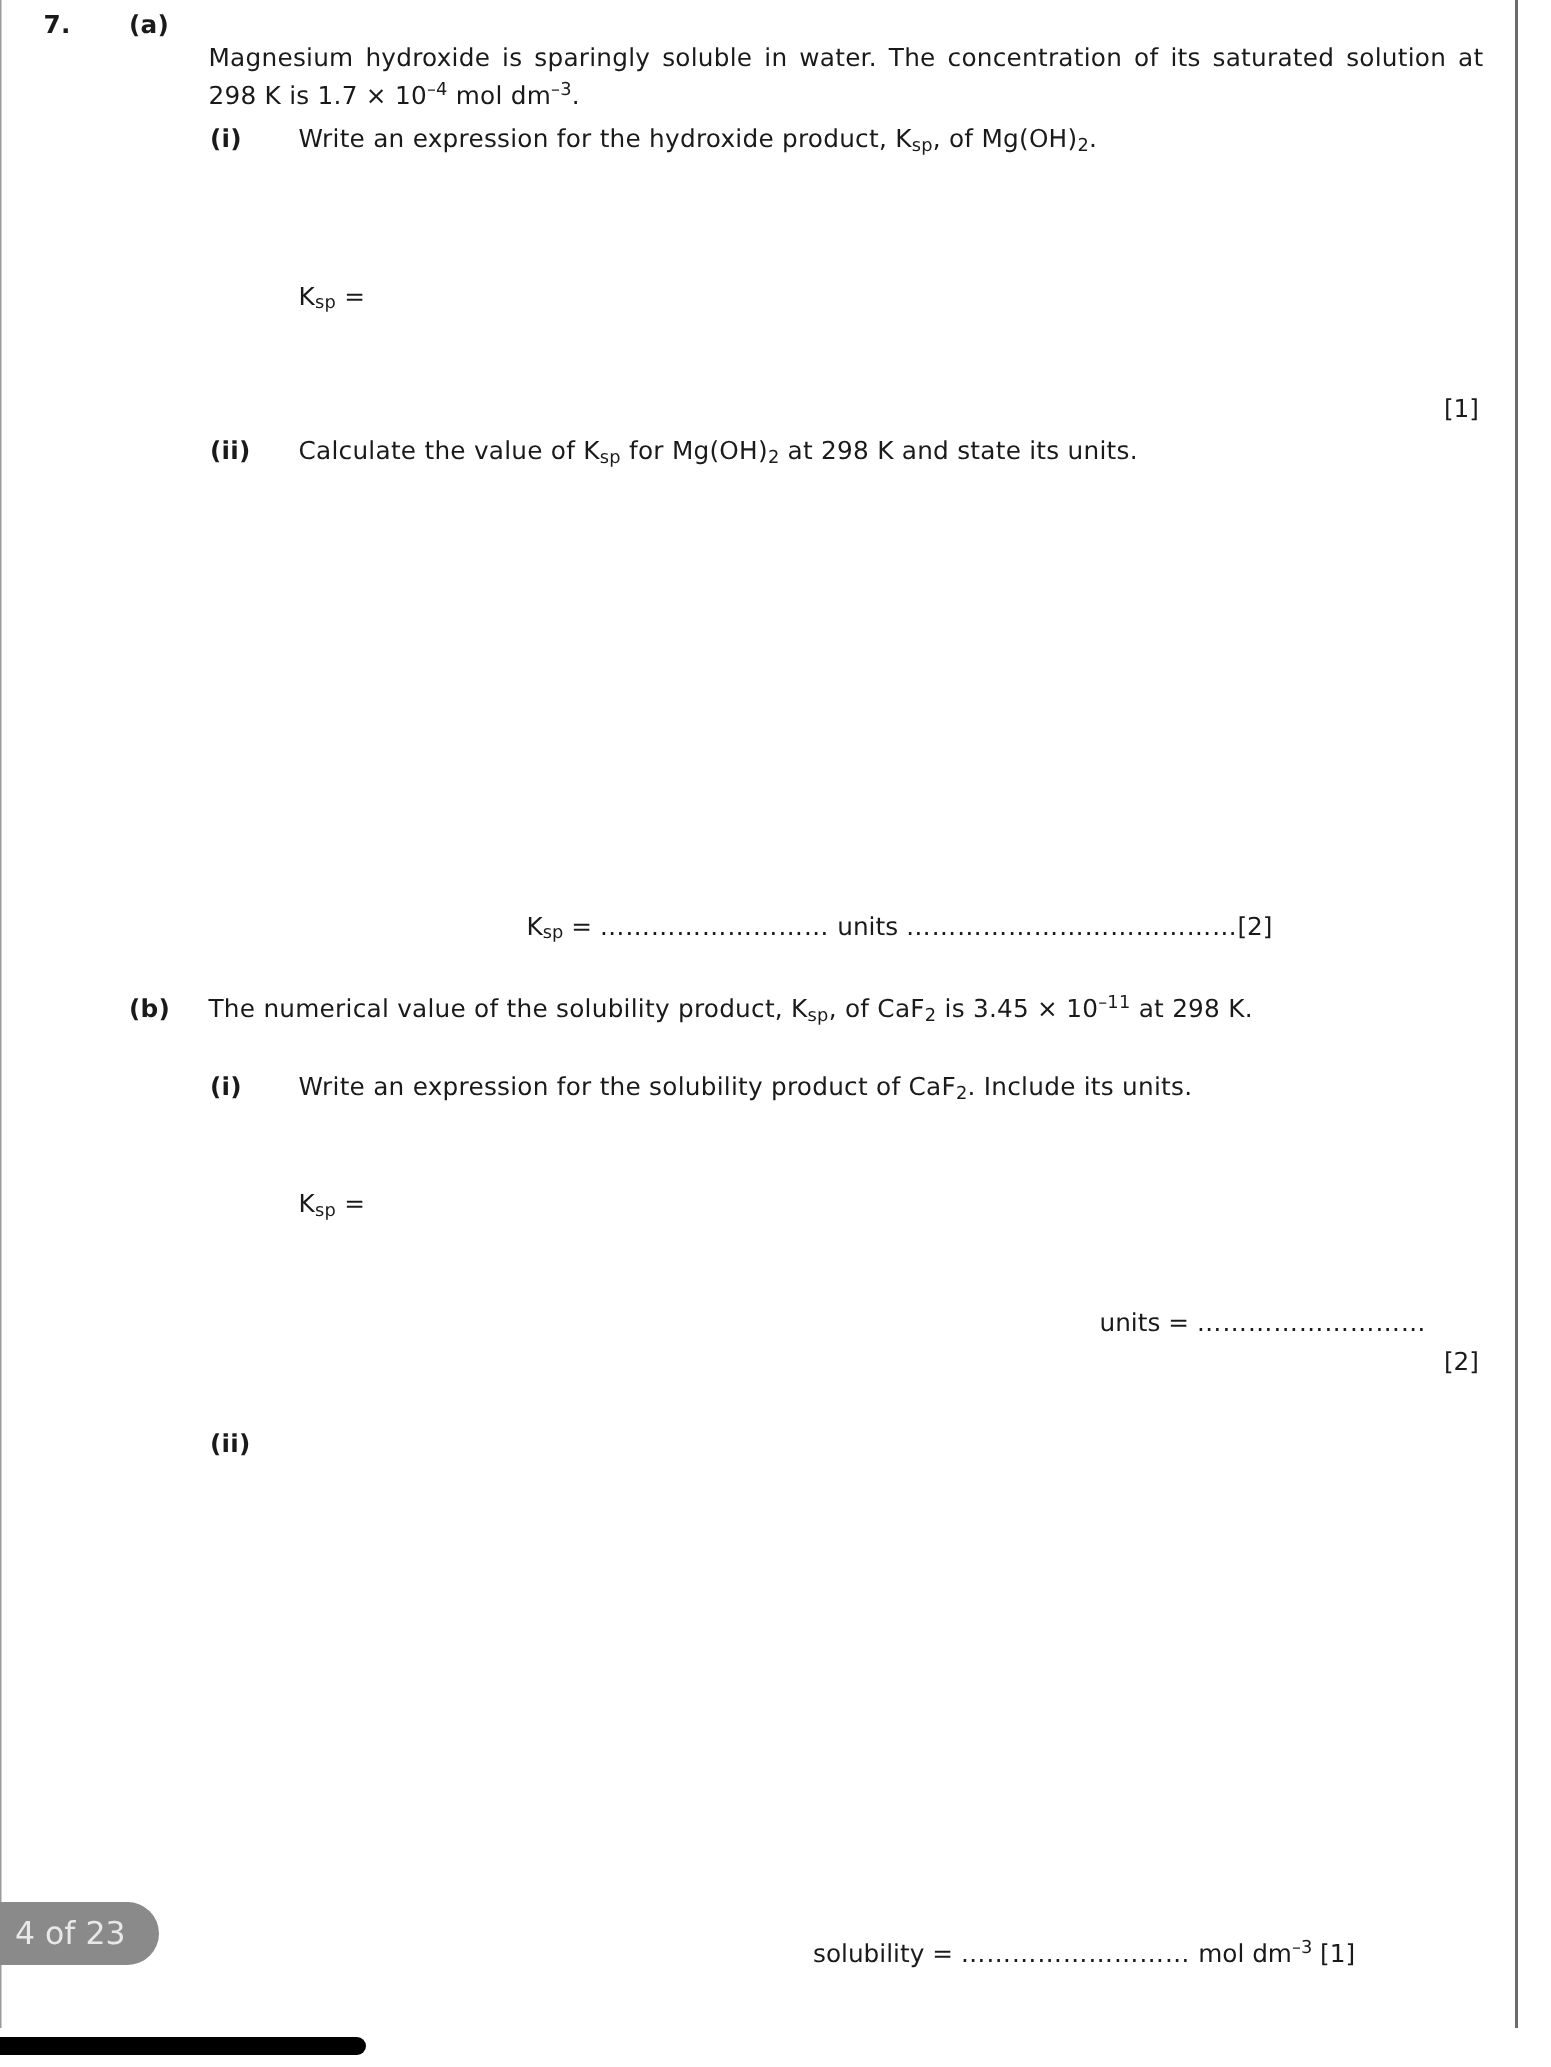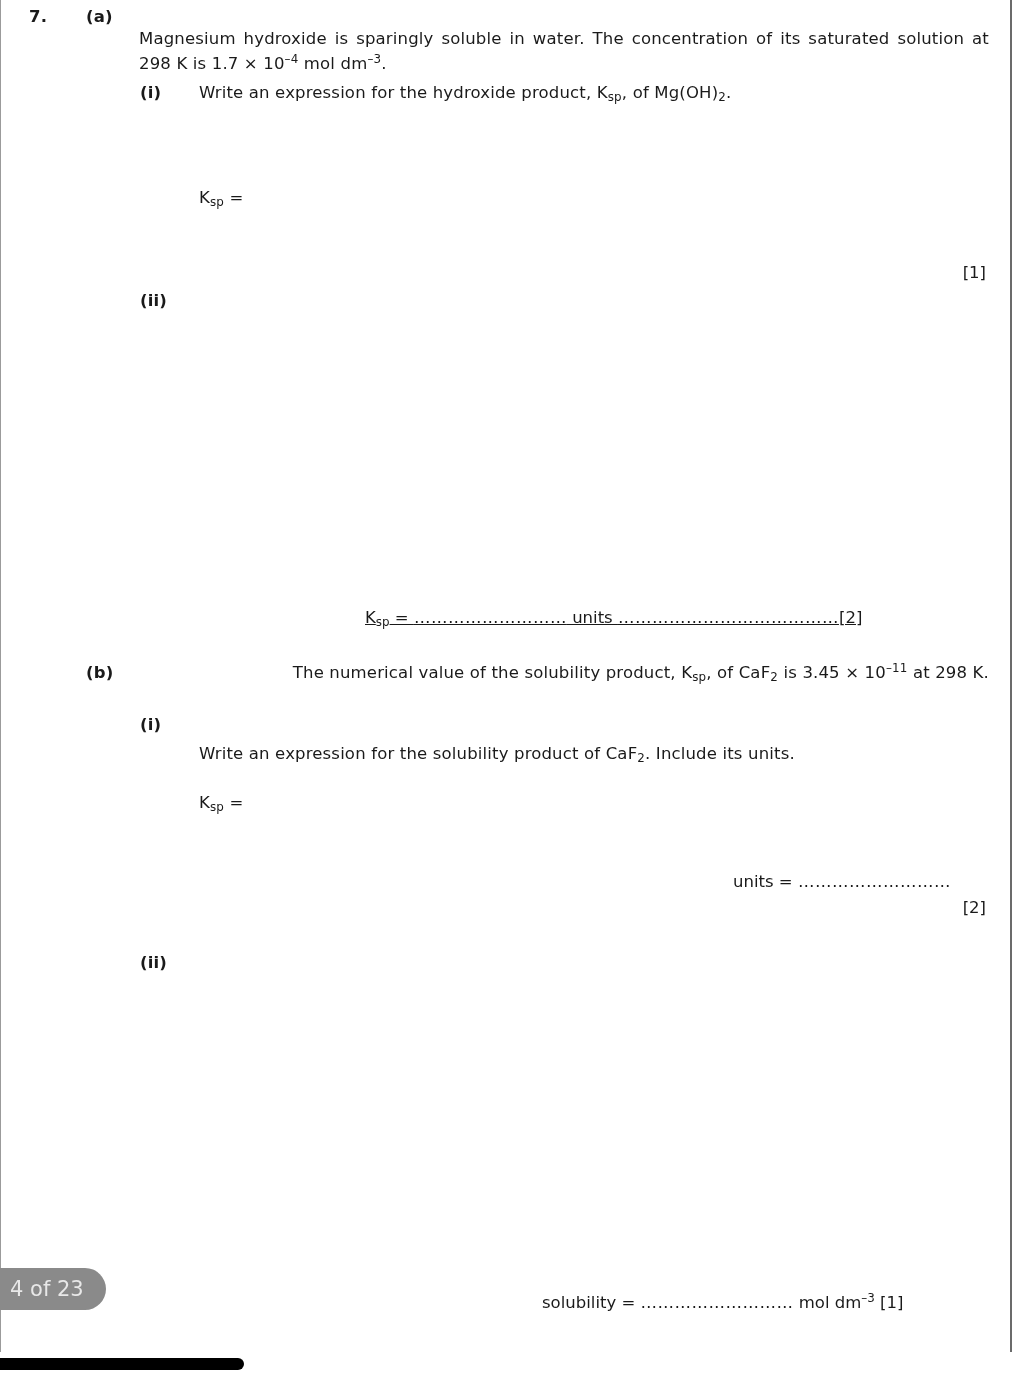--- a/index.html
+++ b/index.html
@@ -38,21 +38,21 @@
 
   .lbl-bold {
     font-weight: bold;
   }
 
   
   .col-qnum   { left: 28px;  width: 44px; }
   .col-alpha  { left: 85px;  width: 46px; }
   .col-roman  { left: 139px; width: 56px; }
   .col-body   { left: 198px; }
-  .col-body-a { left: 138px; text-align: right; }
+  .col-body-a { left: 138px; }
 
   .w-a { width: 850px; }
   .w-r { width: 800px; }
 
   .justify {
     text-align: justify;
     text-align-last: left;
   }
 
   sub {
@@ -132,34 +132,37 @@
   </div>
 
   <div class="qtext col-body" style="top:185px;">
     <span>K</span><sub>sp</sub><span> =</span>
   </div>
 
   <div class="mark" style="left:900px; top:263px; width:85px;">[1]</div>
 
   <div class="qtext col-roman lbl-bold" style="top:288px;">(ii)</div>
 
+  <div class="qtext col-body w-r" style="top:288px;">
+    <span>Calculate the value of K</span><sub>sp</sub><span> for Mg(OH)</span><sub>2</sub><span> at 298 K and state its units.</span>
+  </div>
 
-  <div class="ansline" style="left:364px; top:608px;text-decoration:underline;">
+  <div class="ansline" style="left:350px; top:608px;">
     <span>K</span><sub>sp</sub><span> = </span><span class="dots">………………………</span><span> units </span><span class="dots">…………………………………</span><span>[2]</span>
   </div>
 
   <div class="qtext col-alpha lbl-bold" style="top:660px;">(b)</div>
 
   <div class="qtext col-body-a w-a" style="top:660px;">
     <span>The numerical value of the solubility product, K</span><sub>sp</sub><span>, of CaF</span><sub>2</sub><span> is 3.45 × 10</span><sup>–11</sup><span> at 298 K.</span>
   </div>
 
   <div class="qtext col-roman lbl-bold" style="top:712px;">(i)</div>
 
-  <div class="qtext col-body w-r" style="top:741px;">
+  <div class="qtext col-body w-r" style="top:712px;">
     <span>Write an expression for the solubility product of CaF</span><sub>2</sub><span>. Include its units.</span>
   </div>
 
   <div class="qtext col-body" style="top:790px;">
     <span>K</span><sub>sp</sub><span> =</span>
   </div>
 
   <div class="ansline" style="left:708px; top:872px;margin-left:24px;">
     <span>units = </span><span class="dots">………………………</span>
   </div>

